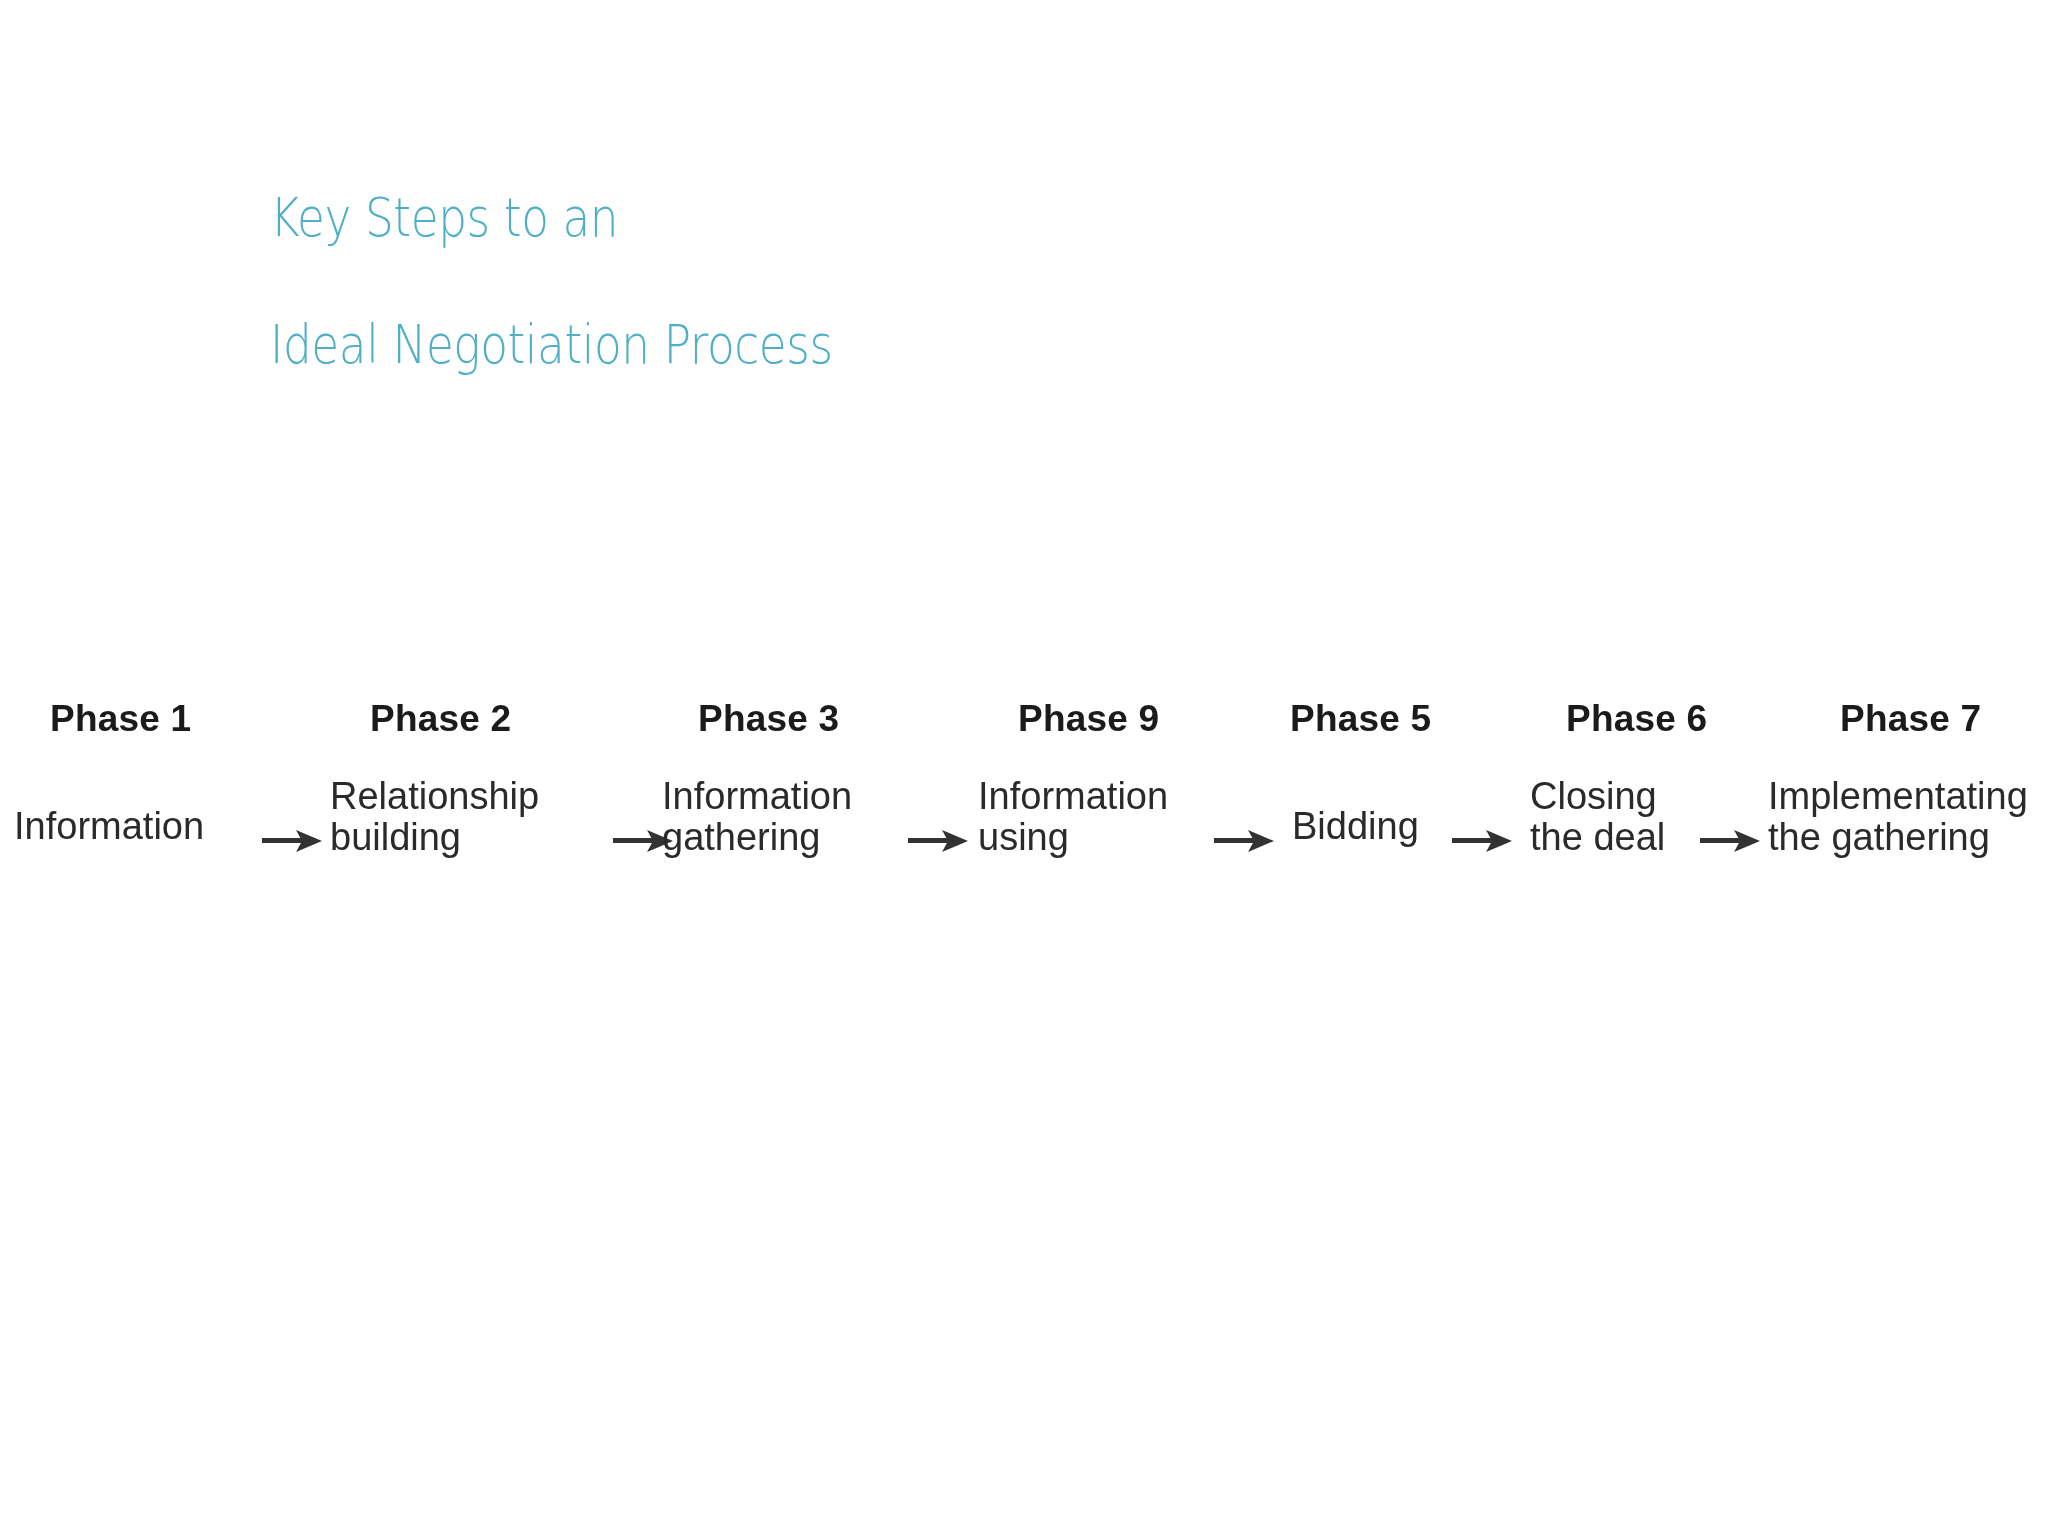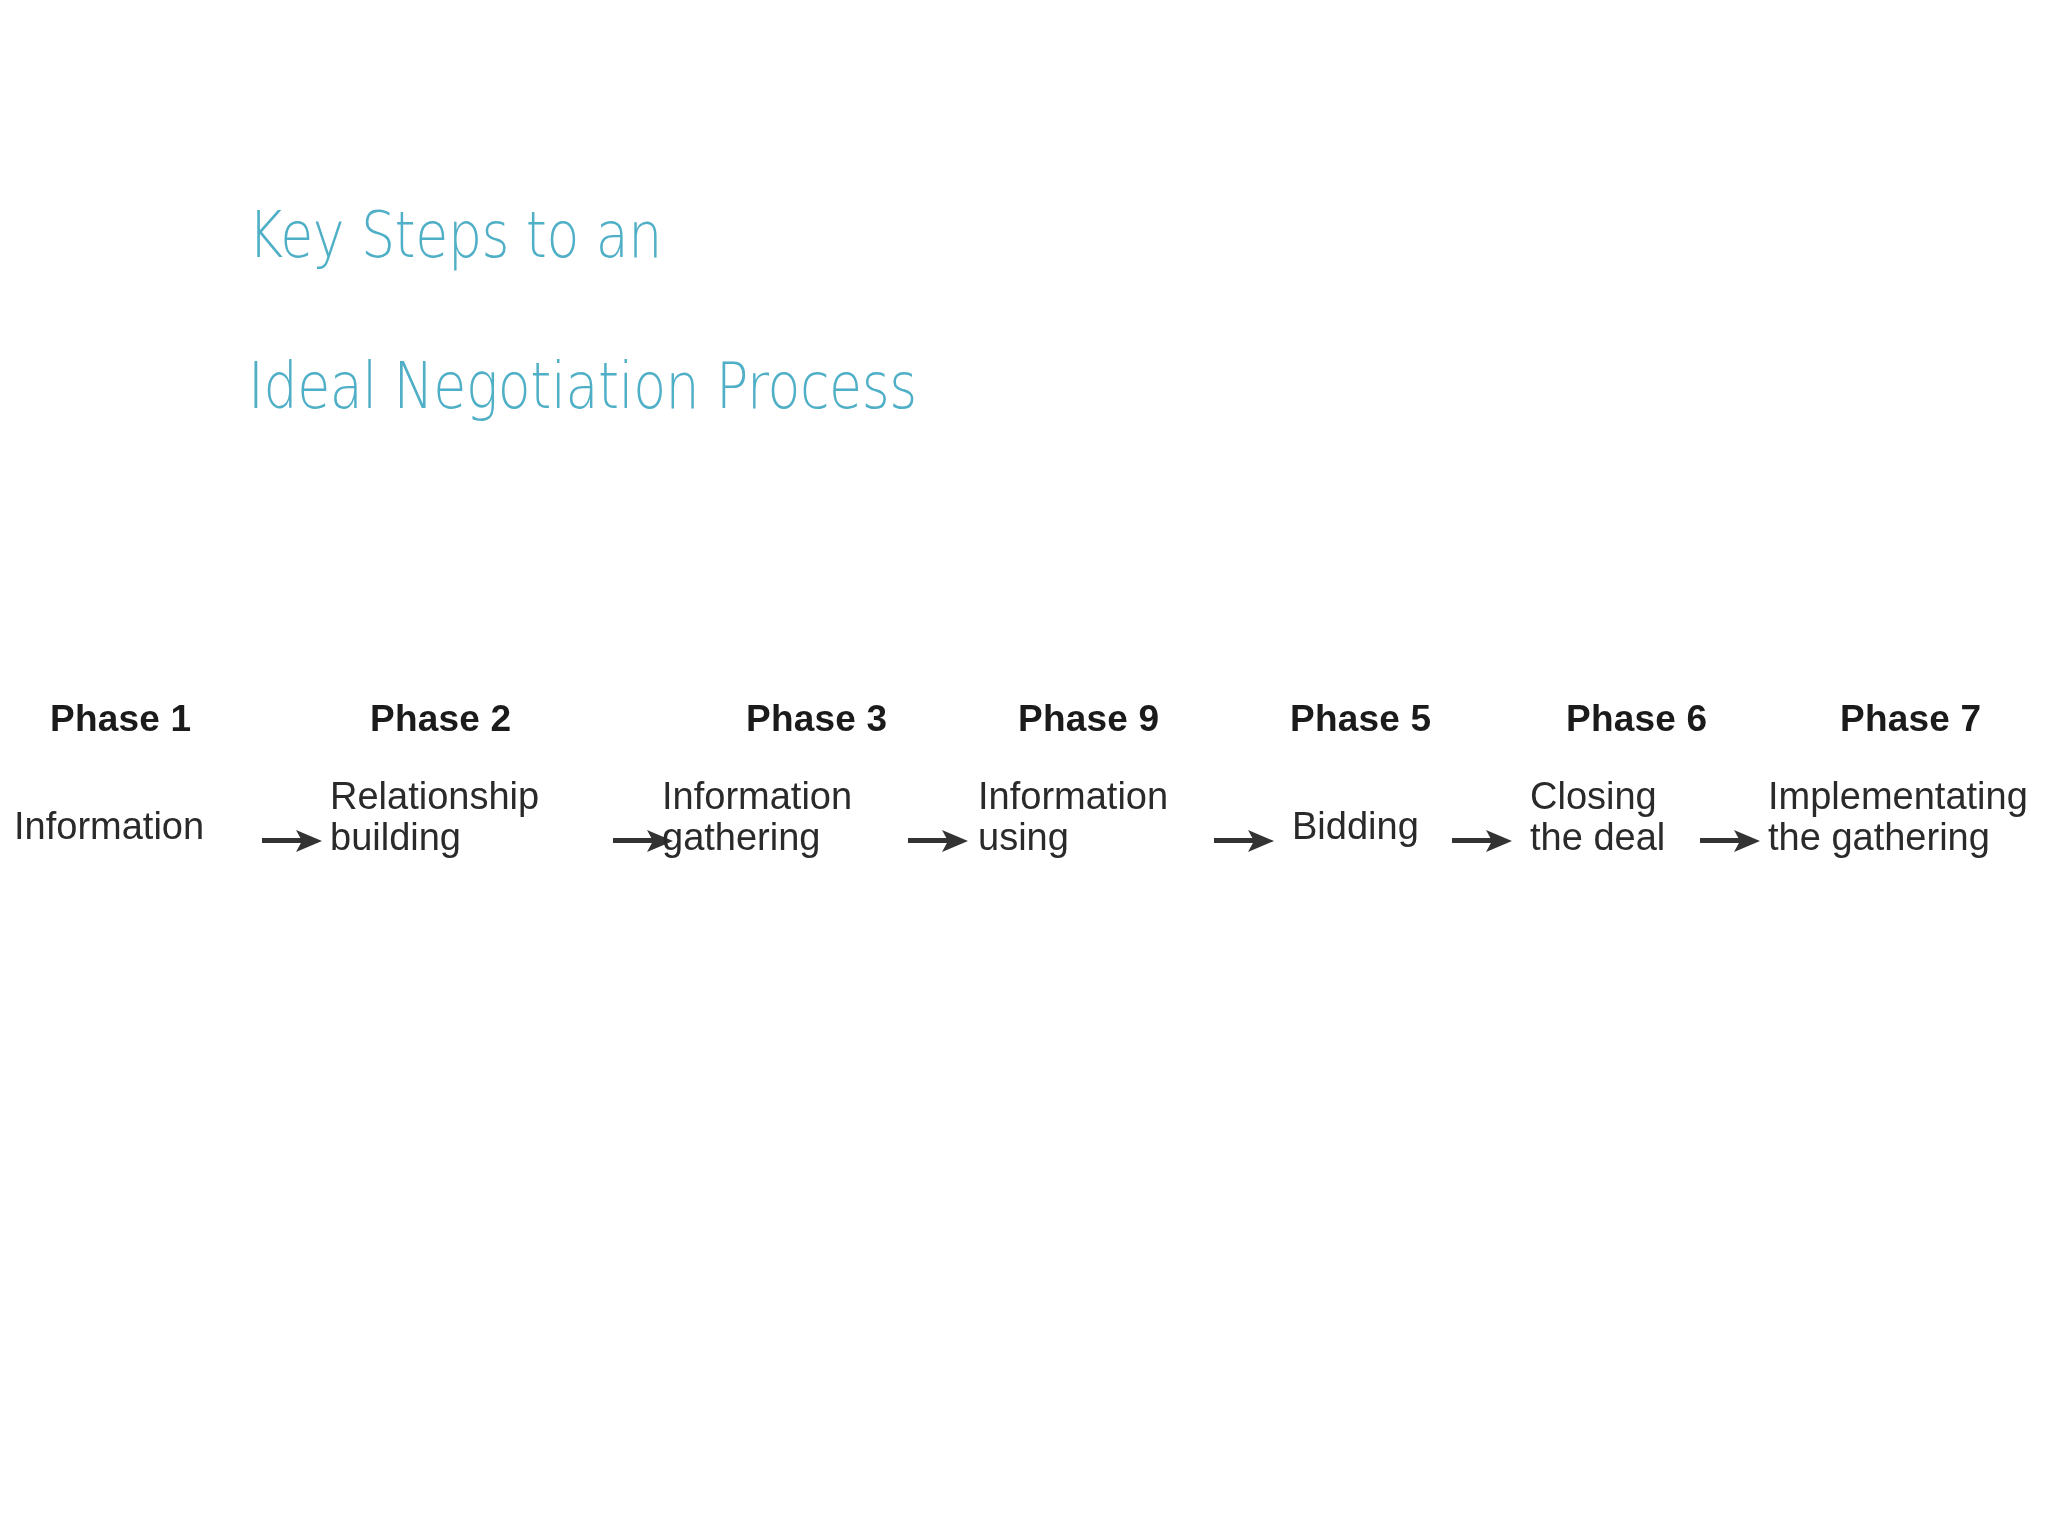--- a/index.html
+++ b/index.html
@@ -13,26 +13,26 @@
     height: 1536px;
     position: relative;
     overflow: hidden;
     font-family: "Liberation Sans", sans-serif;
     -webkit-font-smoothing: antialiased;
   }
 
   
   #slide-title {
     position: absolute;
-    left: 248px;
+    left: 270px;
     top: 122px;
     width: 1400px;
     color: #4FAFC6;
     font-family: "DejaVu Sans", sans-serif;
-    font-size: 64px;
+    font-size: 54px;
     font-weight: 300;
     font-stretch: condensed;
     line-height: 1.18;
     letter-spacing: -0.5px;
     white-space: pre-line;
   }
   .title-line {
     display: block;
     transform: scaleX(0.84);
     transform-origin: left center;
@@ -105,21 +105,21 @@
 
 <div id="slide-title">
   <span class="title-line">Key Steps to an</span>
   <span class="title-line">Ideal Negotiation Process</span>
 </div>
 
 <div id="process-diagram">
   <div class="phase-headers">
       <div class="phase-header" style="left: 50px; color: rgb(27, 27, 27);">Phase 1</div>
       <div class="phase-header" style="left: 370px; color: rgb(27, 27, 27);">Phase 2</div>
-      <div class="phase-header" style="left: 698px; color: rgb(27, 27, 27); margin-left: 48px;">Phase 3</div>
+      <div class="phase-header" style="left: 698px; color: rgb(27, 27, 27);">Phase 3</div>
       <div class="phase-header" style="left: 1018px; color: rgb(27, 27, 27);">Phase 9</div>
       <div class="phase-header" style="left: 1290px; color: rgb(27, 27, 27);">Phase 5</div>
       <div class="phase-header" style="left: 1522px; color: rgb(27, 27, 27); margin-left: 44px;">Phase 6</div>
       <div class="phase-header" style="left: 1840px; color: rgb(27, 27, 27);">Phase 7</div>
     </div>
   <div class="flow-row">
       <div class="step-label single" style="left: 14px; color: rgb(42, 42, 42);">Information</div>
       <div class="flow-arrow" style="left: 262px;">
         <svg viewBox="0 0 62 26" xmlns="http://www.w3.org/2000/svg">
           <rect x="0" y="10" width="40" height="5" fill="#333333"></rect>

